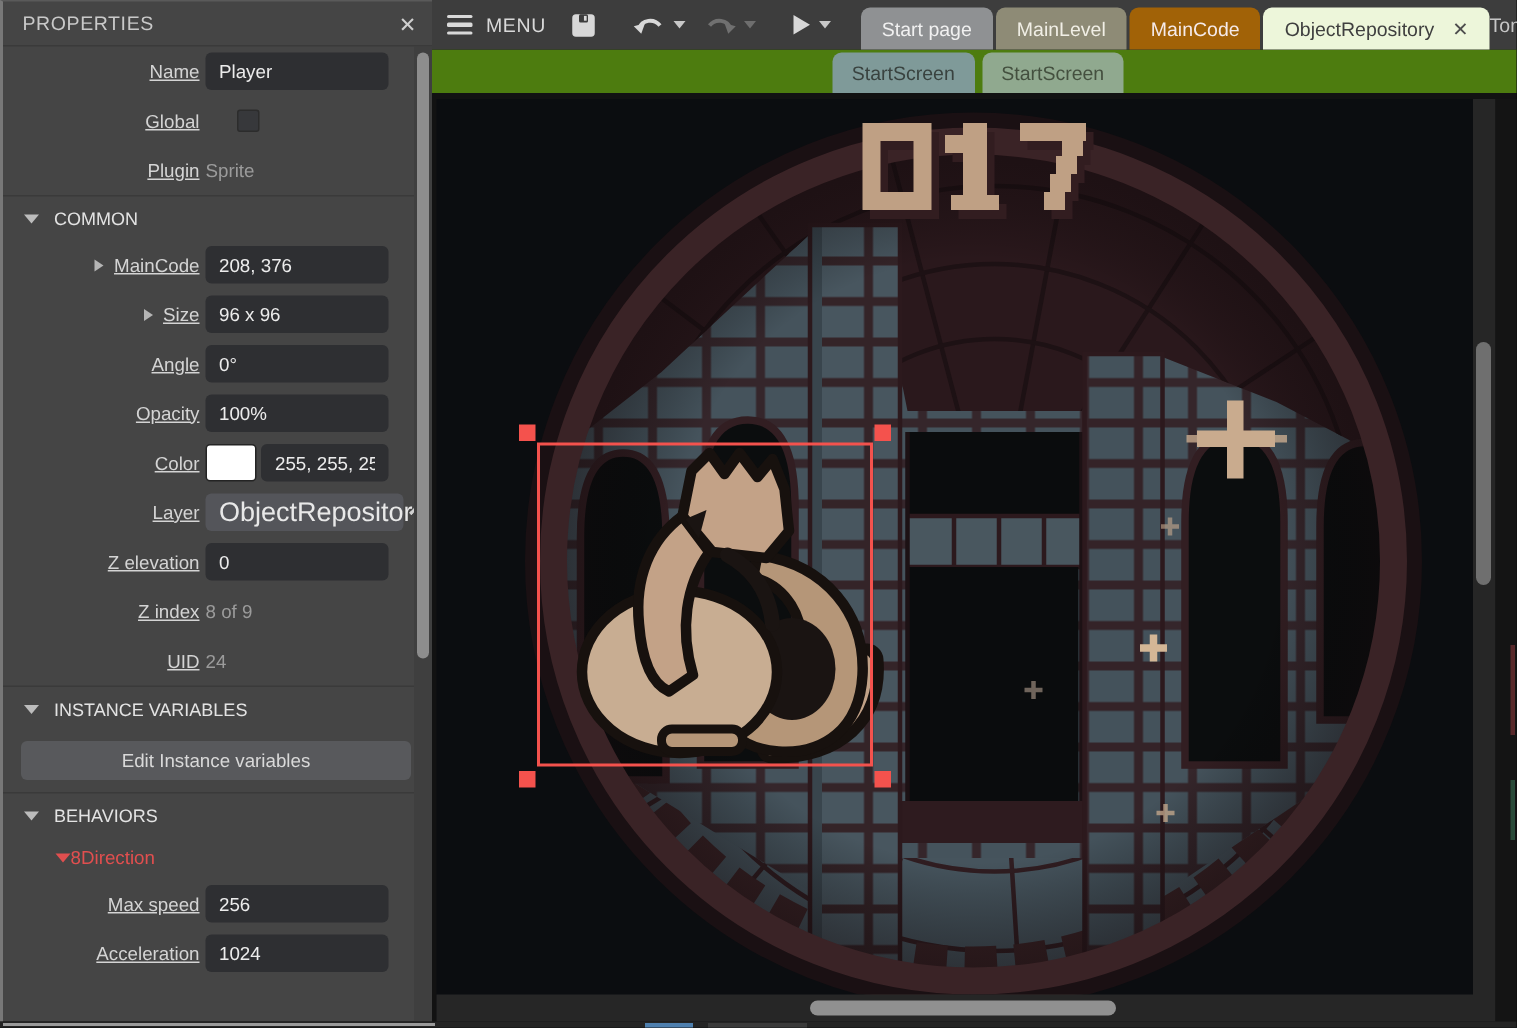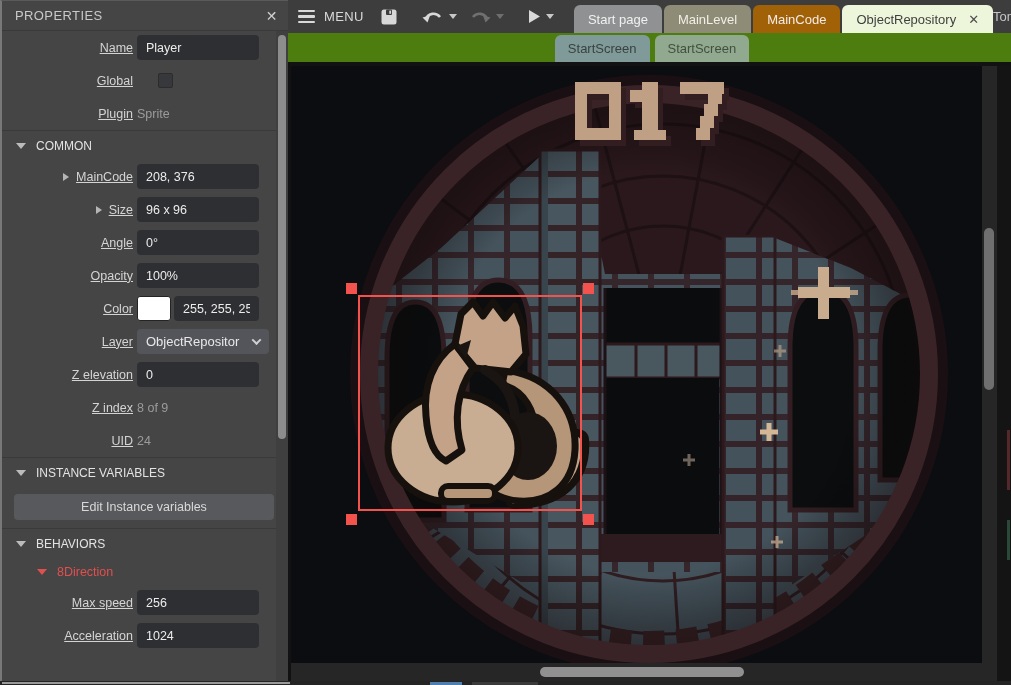--- a/index.html
+++ b/index.html
@@ -23,27 +23,27 @@
   .prow{display:flex;align-items:center;height:33px;}
   .plabel{width:131px;text-align:right;color:#d4d4d4;font-size:12.5px;display:flex;
     justify-content:flex-end;align-items:center;white-space:nowrap;text-decoration:underline;}
   .pfield{margin-left:4px;display:flex;align-items:center;}
   .pinput{width:122px;height:25px;background:#2e2f32;border:none;border-radius:4px;
     color:#ececec;font-size:12.5px;padding:0 9px;font-family:"Liberation Sans",sans-serif;outline:none;}
   .pinput.small{width:85px;}
   .readonly{color:#9b9b9b;font-size:12.5px;}
   .pcheck{width:15px;height:15px;background:#37383b;border:1px solid #2c2c2c;border-radius:2px;}
   .pselect{width:132px;height:25px;background:#54555a;border-radius:4px;display:flex;
-    align-items:center;justify-content:space-between;padding:0 9px;color:#e8e8e8;font-size:13px;cursor:pointer;}
+    align-items:center;justify-content:space-between;padding:0 9px;color:#e8e8e8;font-size:18px;cursor:pointer;}
   .chev{width:7px;height:7px;border-right:2px solid #d0d0d0;border-bottom:2px solid #d0d0d0;
     transform:rotate(45deg) translate(-1px,-1px);}
   .swatch{width:34px;height:25px;background:#fff;border-radius:3px;border:1px solid #242424;margin-right:3px;}
   .editbtn{display:block;width:260px;height:26px;margin:7px 0 8px 12px;background:#58595c;
     border:none;border-radius:4px;color:#d9d9d9;font-size:12.5px;font-family:"Liberation Sans",sans-serif;cursor:pointer;}
-  .behav-h{display:flex;align-items:center;height:28px;padding-left:35px;gap:10px;
+  .behav-h{display:flex;align-items:center;height:28px;padding-left:35px;
     color:#e14f4f;font-size:12.5px;}
   .props-sb{position:absolute;right:0;top:30px;bottom:0;width:12px;background:#3f3f3f;}
   .props-sb-thumb{position:absolute;left:2px;top:4px;width:8px;height:404px;background:#8d8d8d;border-radius:4px;}
 
   
   .main{position:absolute;left:288px;top:0;width:723px;height:681px;background:#121212;}
   .row1{height:33px;background:#3d3d3d;display:flex;align-items:center;position:relative;}
   .row2{height:29px;background:#4d7c0f;display:flex;align-items:flex-end;padding-left:5px;gap:5px;justify-content:center;}
   .tbtn{display:flex;align-items:center;gap:9px;padding:0 10px;height:33px;cursor:pointer;}
   .burger{width:17px;height:13px;display:flex;flex-direction:column;justify-content:space-between;}

